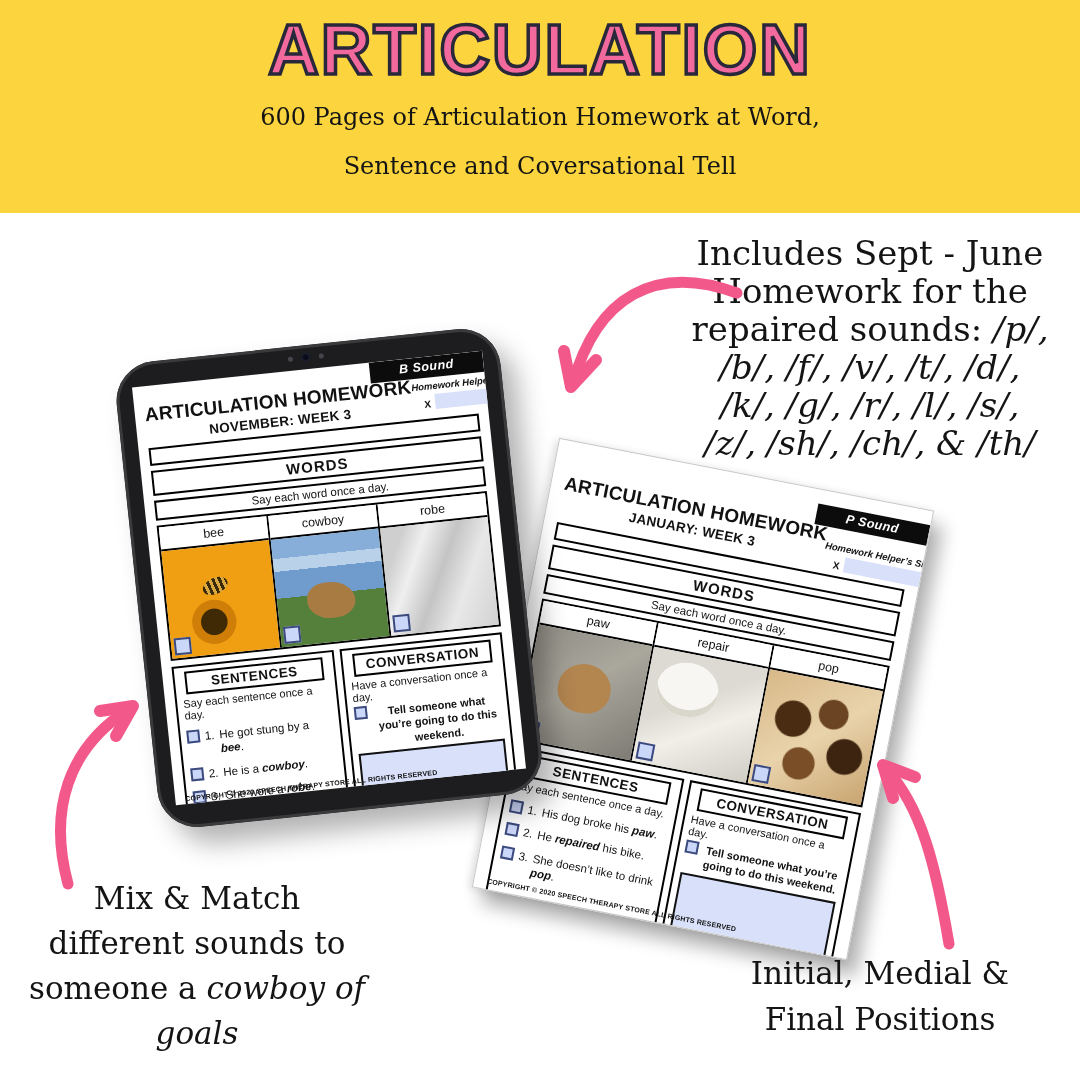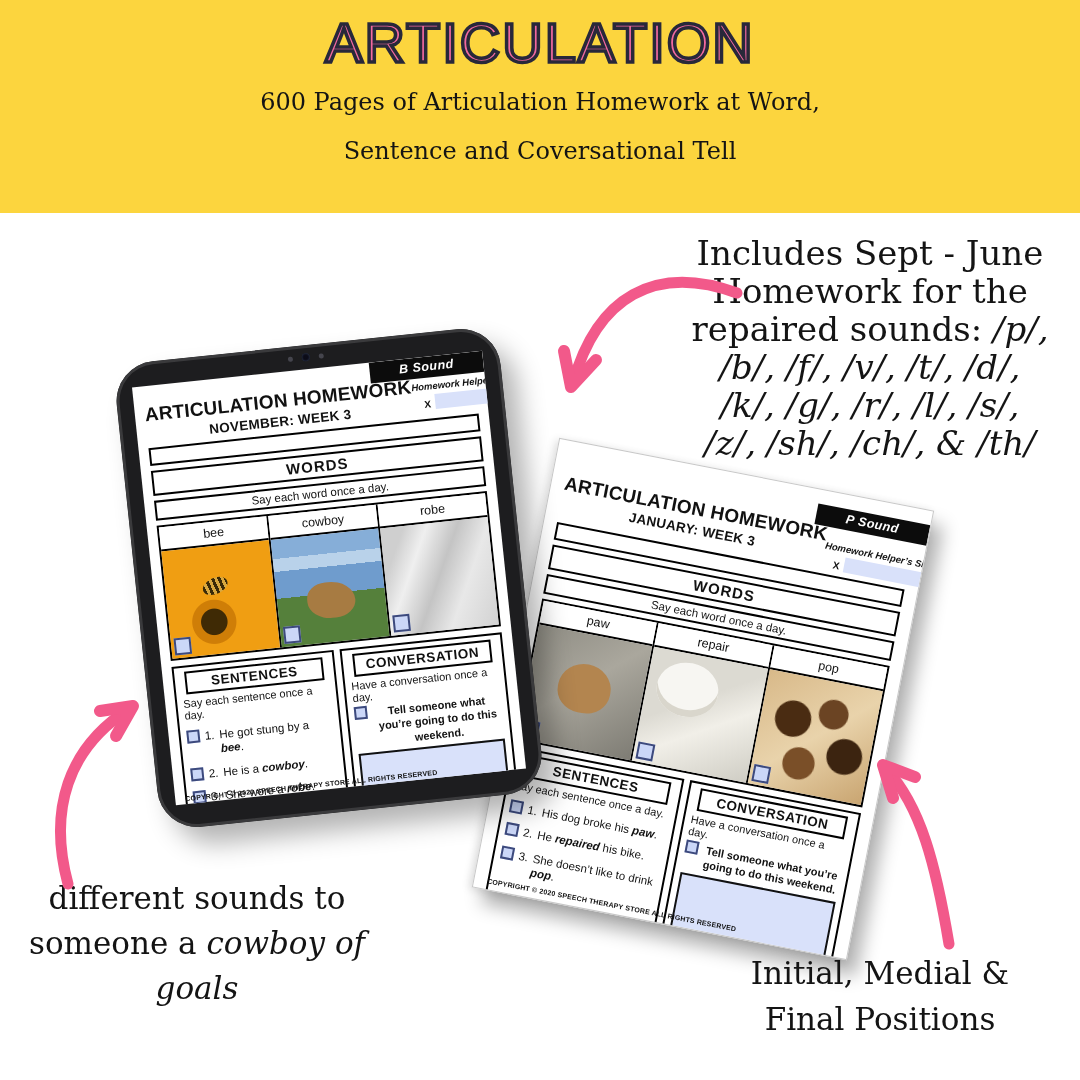--- a/index.html
+++ b/index.html
@@ -8,21 +8,21 @@
     position:relative; width:1080px; height:1080px; background:#ffffff;
     overflow:hidden; font-family:"Liberation Sans", sans-serif; color:#111;
   }
 
   
   .banner {
     position:absolute; left:0; top:0; width:1080px; height:213px;
     background:#FCD53E; text-align:center; z-index:1;
   }
   .banner-title {
-    margin-top:10px; font-size:56px; font-weight:400; letter-spacing:2px;
+    margin-top:10px; font-size:70px; font-weight:700; letter-spacing:2px;
     color:#F2699E; -webkit-text-stroke:3.5px #28283A;
     font-family:"Liberation Sans", sans-serif;
   }
   .banner-sub {
     font-family:"DejaVu Serif", serif; font-size:24px; line-height:43px;
     color:#141414; margin-top:6px;
   }
 
   
   .note {
@@ -154,20 +154,21 @@
   <div class="note" id="note-sounds">
     <div>Includes Sept - June</div>
     <div>Homework for the</div>
     <div><span>repaired sounds: </span><span class="it">/p/,</span></div>
     <div class="it">/b/, /f/, /v/, /t/, /d/,</div>
     <div class="it">/k/, /g/, /r/, /l/, /s/,</div>
     <div class="it">/z/, /sh/, /ch/, &amp; /th/</div>
   </div>
 
   <div class="note" id="note-mix">
+    <div>Mix &amp; Match</div>
     <div>different sounds to</div>
     <div><span>someone a </span><span class="it">cowboy of</span></div>
     <div class="it">goals</div>
   </div>
 
   <div class="note" id="note-positions">
     <div>Initial, Medial &amp;</div>
     <div>Final Positions</div>
   </div>
 

